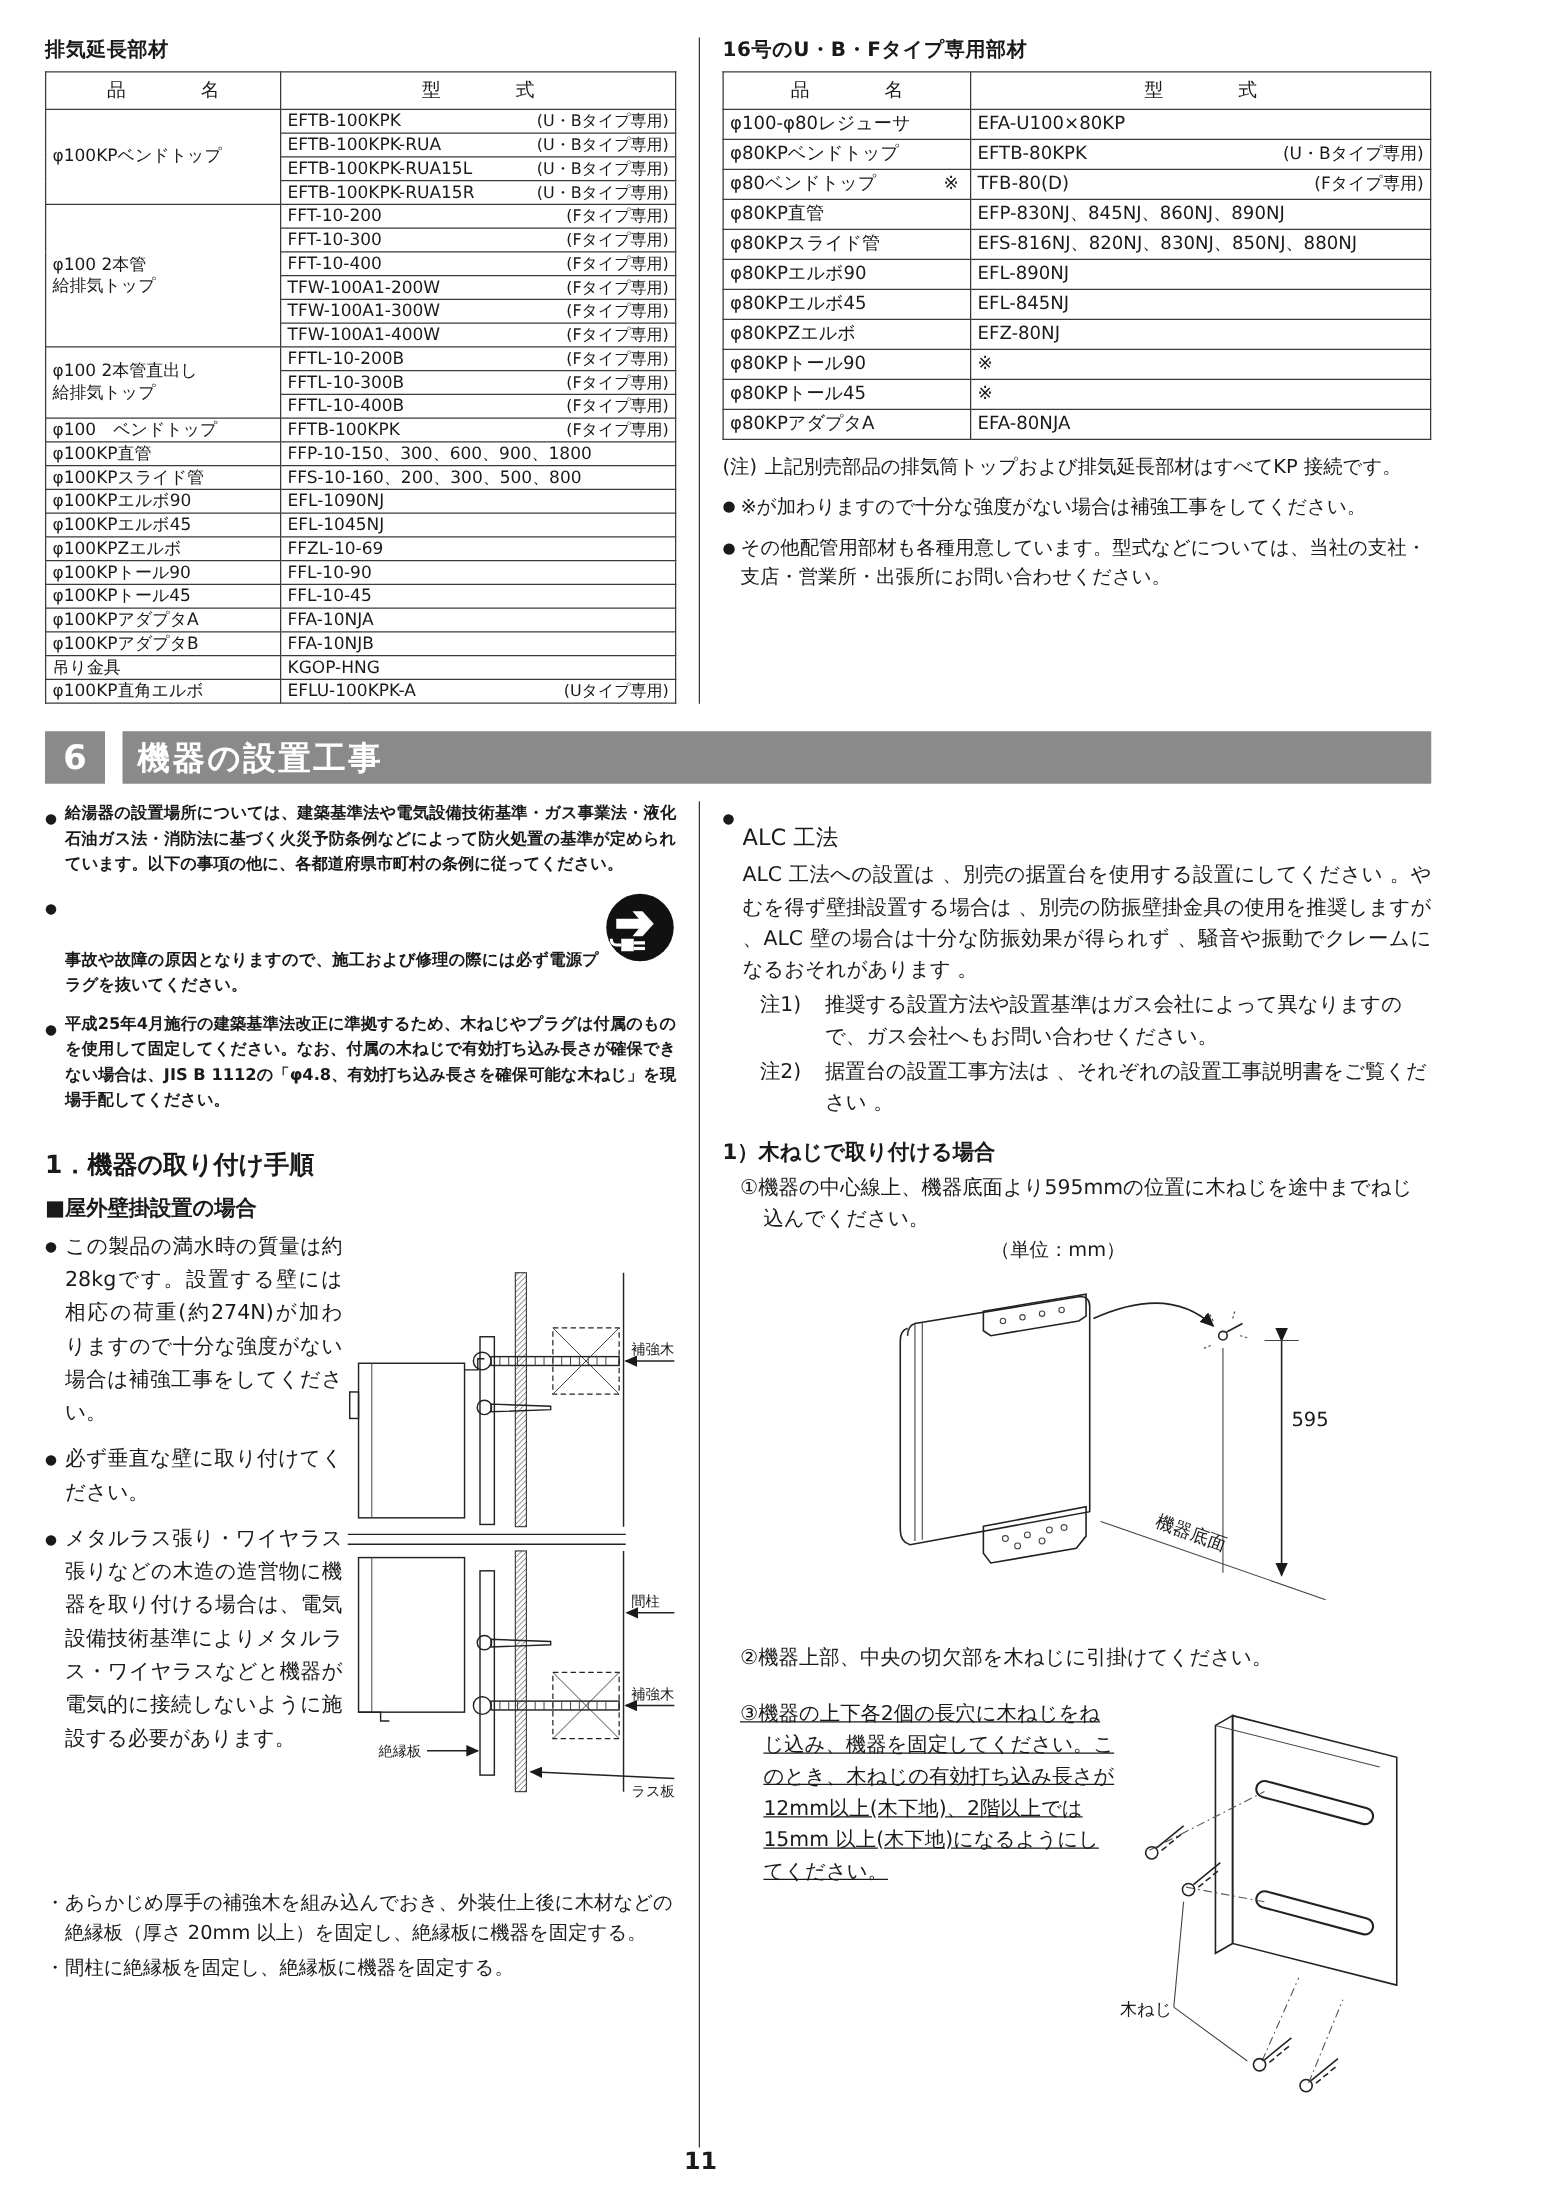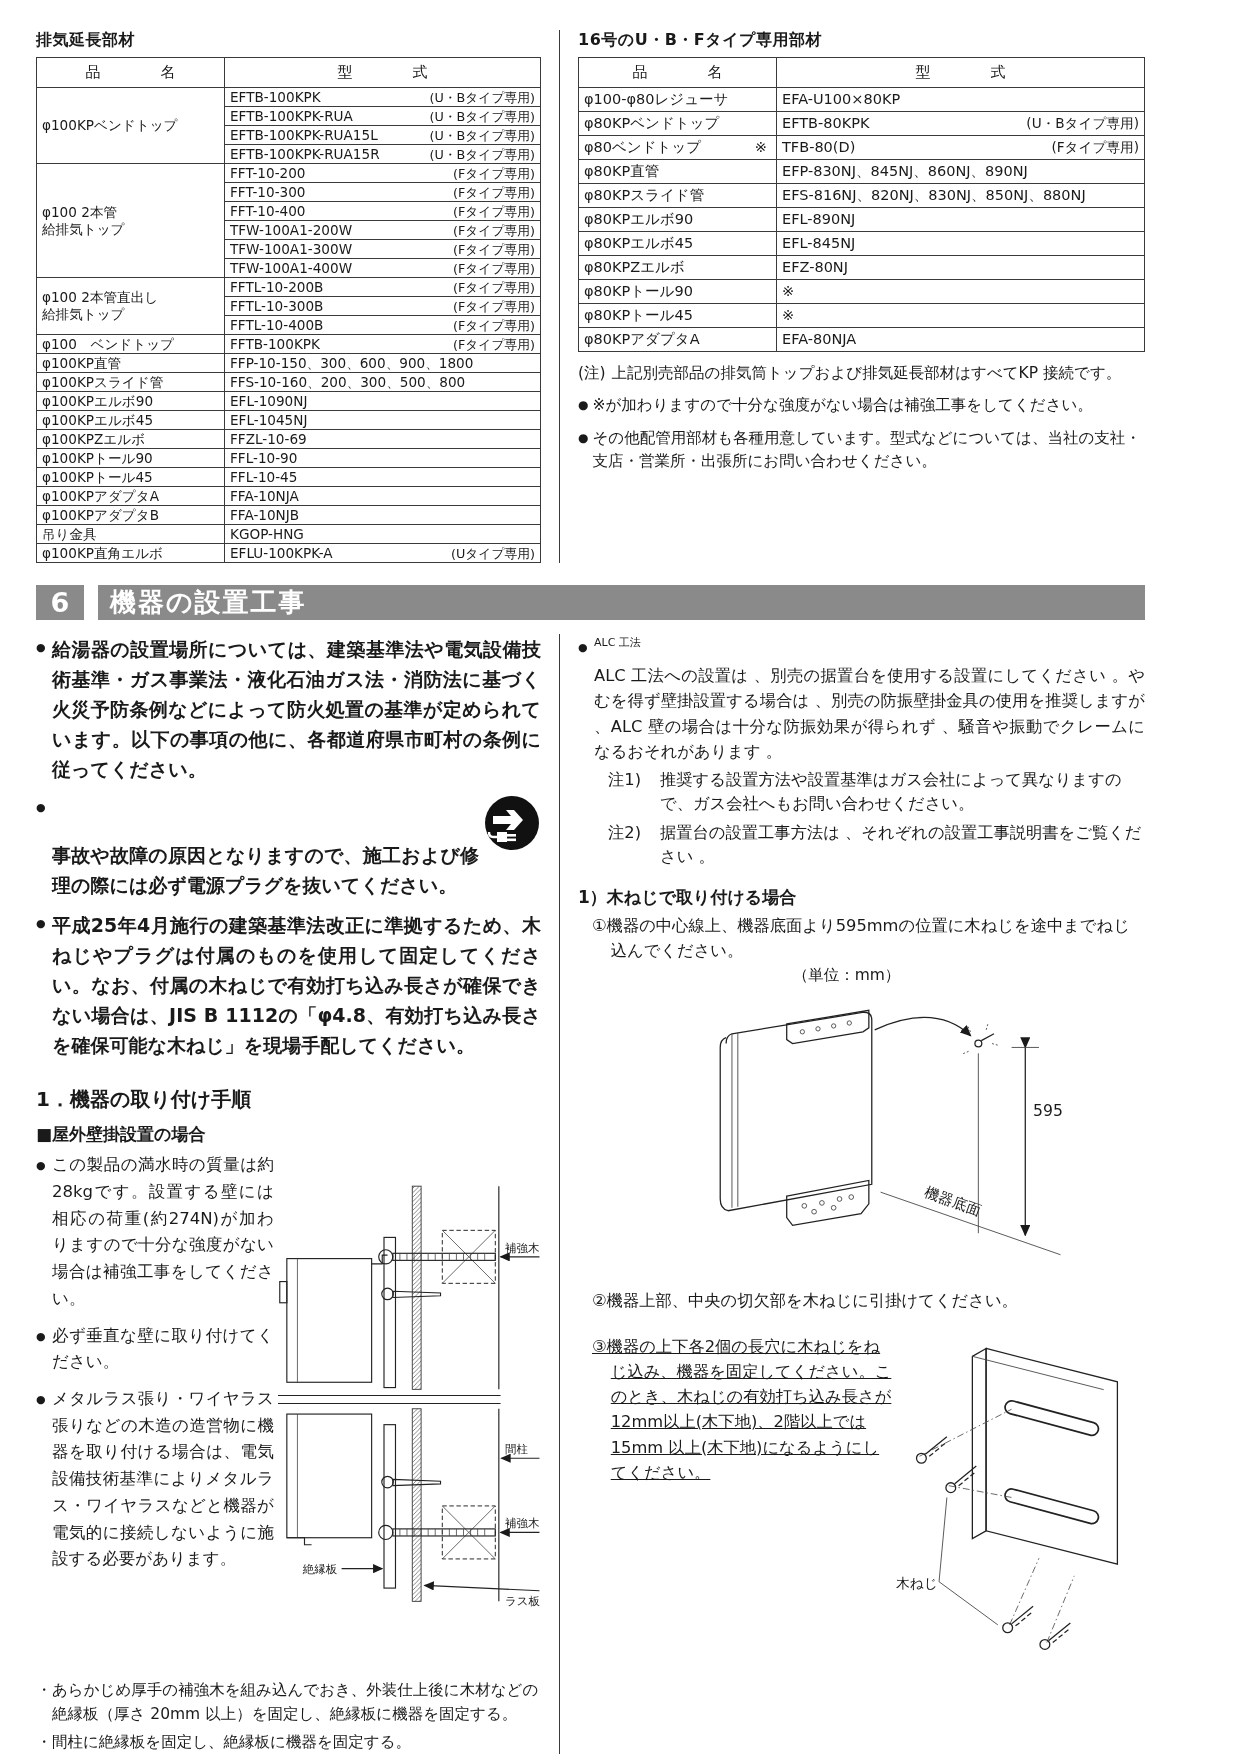--- a/index.html
+++ b/index.html
@@ -44,21 +44,21 @@
   .banner .bar { flex:1; background:#8a8a8a; color:#fff; font-size:26px; font-weight:bold;
                  display:flex; align-items:center; padding-left:12px; letter-spacing:2px;font-family:Liberation Serif, serif; }
 
   
   .main-region { display:flex; align-items:stretch; margin-top:14px; flex:1; }
   .main-left  { width:505px; flex:0 0 505px; }
   .main-right { flex:1; padding-left:18px; }
 
   .bullet { display:flex; margin-bottom:10px; }
   .bullet .mark { flex:0 0 16px; font-size:11px; line-height:27px; }
-  .bullet p { flex:1; font-size:19px; line-height:1.58; text-align:justify; }
+  .bullet p { flex:1; font-size:13px; line-height:1.58; text-align:justify; }
   .bullet.bold p { font-weight:bold; }
   .bullet .icon-box { flex:0 0 62px; display:flex; align-items:flex-start; justify-content:flex-end; }
 
   h2.install-heading { font-size:20px; font-weight:bold; margin:26px 0 10px; }
   h4.case-heading { font-size:17px; font-weight:bold; margin:2px 0 6px; }
 
   .wall-row { display:flex; }
   .wall-text { width:238px; flex:0 0 238px; }
   .wall-text .bullet p { font-size:16.5px; font-weight:normal; line-height:1.62; }
   .wall-fig { flex:1; padding-left:4px;text-decoration:underline; }
@@ -408,21 +408,21 @@
         </div>
       </div>
     </div>
 
     <div class="vdiv"></div>
 
     <div class="main-right">
 
       <div class="bullet" style="margin-bottom:2px;">
         <span class="mark">●</span>
-        <p style="font-size:11px;">ALC 工法</p>
+        <p style="font-size:18px;margin-top:16px;">ALC 工法</p>
       </div>
       <p class="alc-body">ALC 工法への設置は 、別売の据置台を使用する設置にしてください 。やむを得ず壁掛設置する場合は 、別売の防振壁掛金具の使用を推奨しますが 、ALC 壁の場合は十分な防振効果が得られず 、騒音や振動でクレームになるおそれがあります 。</p>
       <div class="alc-note">
         <span class="lbl">注1)</span>
         <span style="flex:1;">推奨する設置方法や設置基準はガス会社によって異なりますので、ガス会社へもお問い合わせください。</span>
       </div>
       <div class="alc-note">
         <span class="lbl">注2)</span>
         <span style="flex:1;">据置台の設置工事方法は 、それぞれの設置工事説明書をご覧ください 。</span>
       </div>

